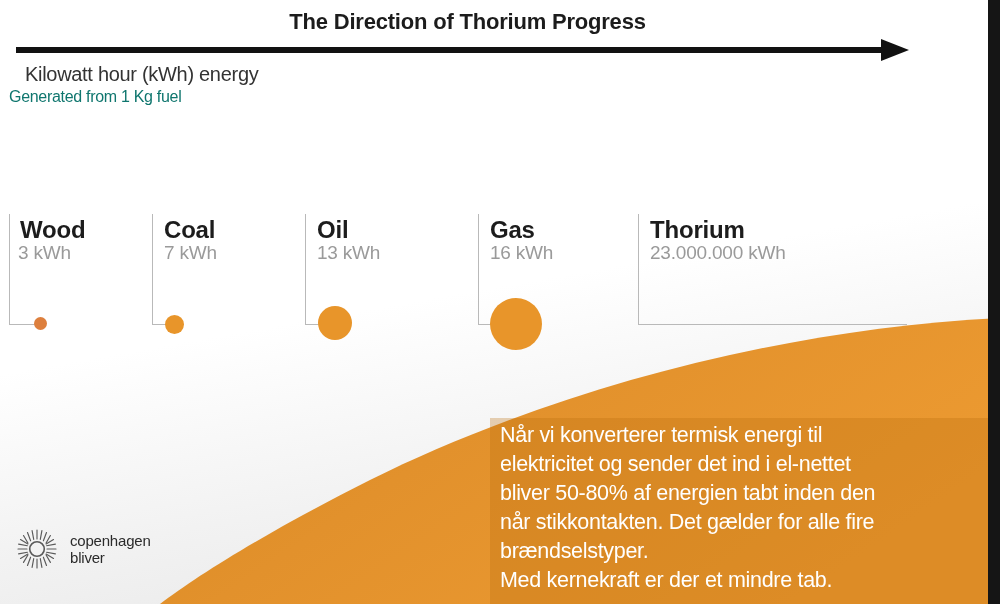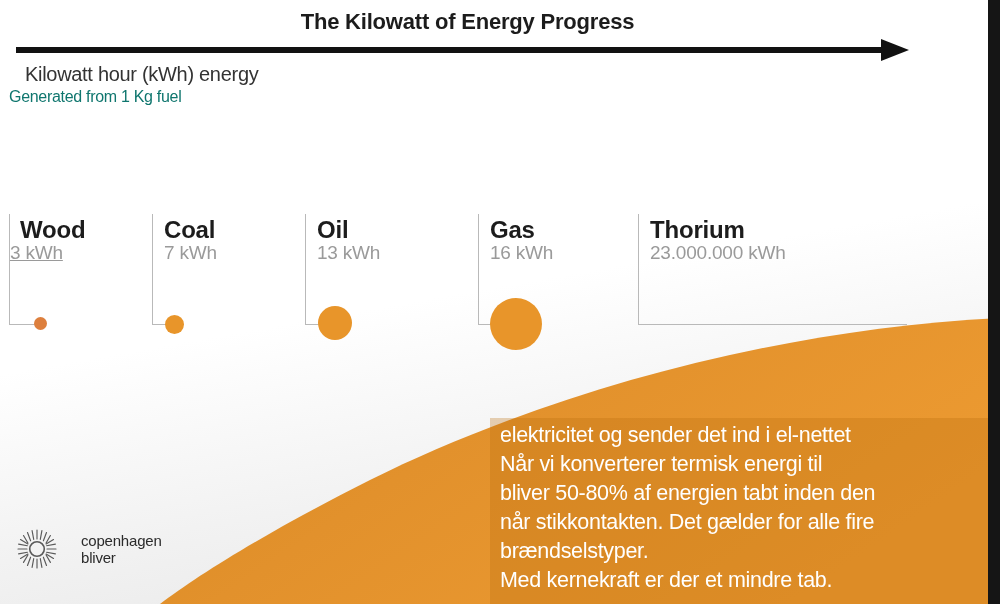--- a/index.html
+++ b/index.html
@@ -125,21 +125,21 @@
     width: 12px; height: 604px;
     background: #151515;
   }
 
   
   .logo {
     position: absolute;
     left: 16px; top: 528px;
     display: flex;
     align-items: center;
-    gap: 23px;
+    gap: 12px;
   }
   .logo-text {
     font-size: 15px;
     line-height: 17px;
     color: #2b2b2b;
     letter-spacing: -0.2px;
   }
   .logo-text .l2 { display: block; }
 </style>
 </head>
@@ -156,34 +156,34 @@
         <stop offset="45%" stop-color="#e2912c"></stop>
         <stop offset="100%" stop-color="#ec9a31"></stop>
       </linearGradient>
     </defs>
     <path d="M 1000 318
              C 760 330, 530 400, 370 480
              C 265 533, 198 575, 160 604
              L 1000 604 Z" fill="url(#arcGrad)"></path>
   </svg>
 
-  <div class="title">The Kilowatt of Energy Progress</div>
+  <div class="title">The Direction of Thorium Progress</div>
 
   <svg class="arrow-wrap" viewBox="0 0 895 24">
     <line x1="0" y1="12" x2="868" y2="12" stroke="#111111" stroke-width="6"></line>
     <polygon points="865,1 893,12 865,23" fill="#111111"></polygon>
   </svg>
 
   <div class="subtitle-1">Kilowatt hour (kWh) energy</div>
   <div class="subtitle-2">Generated from 1 Kg fuel</div>
 
   <div class="fuel" style="left:9px;">
     <div class="bracket" style="width:30px;height:110px;"></div>
     <div class="f-name" style="left:11px;">Wood</div>
-    <div class="f-value" style="left:1px;text-decoration:underline;">3 kWh</div>
+    <div class="f-value" style="left:9px;">3 kWh</div>
     <div class="dot" style="left:25px;top:103px;width:13px;height:13px;background:#dd7f3d;"></div>
   </div>
 
   <div class="fuel" style="left:152px;">
     <div class="bracket" style="width:16px;height:110px;"></div>
     <div class="f-name" style="left:12px;">Coal</div>
     <div class="f-value" style="left:12px;">7 kWh</div>
     <div class="dot" style="left:13px;top:101px;width:19px;height:19px;"></div>
   </div>
 
@@ -202,22 +202,22 @@
   </div>
 
   <div class="fuel" style="left:638px;">
     <div class="bracket" style="width:268px;height:110px;"></div>
     <div class="f-name" style="left:12px;">Thorium</div>
     <div class="f-value" style="left:12px;">23.000.000 kWh</div>
   </div>
 
   <div class="caption"></div>
   <div class="caption-text">
+    <p>Når vi konverterer termisk energi til</p>
     <p>elektricitet og sender det ind i el-nettet</p>
-    <p>Når vi konverterer termisk energi til</p>
     <p>bliver 50-80% af energien tabt inden den</p>
     <p>når stikkontakten. Det gælder for alle fire</p>
     <p>brændselstyper.</p>
     <p>Med kernekraft er der et mindre tab.</p>
   </div>
 
   <div class="logo">
     <svg width="42" height="42" viewBox="0 0 42 42">
       <g stroke="#5a5a5a" stroke-width="1.15" stroke-linecap="round">
         <line x1="21" y1="2" x2="21" y2="11"></line>

